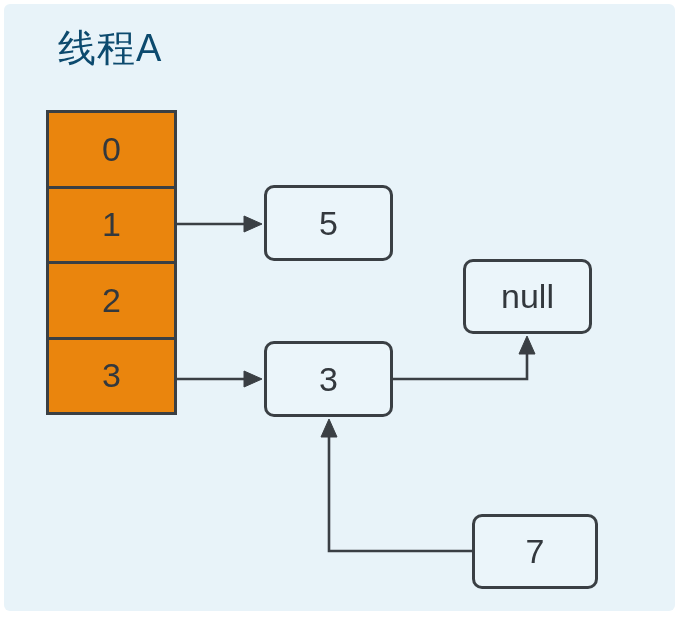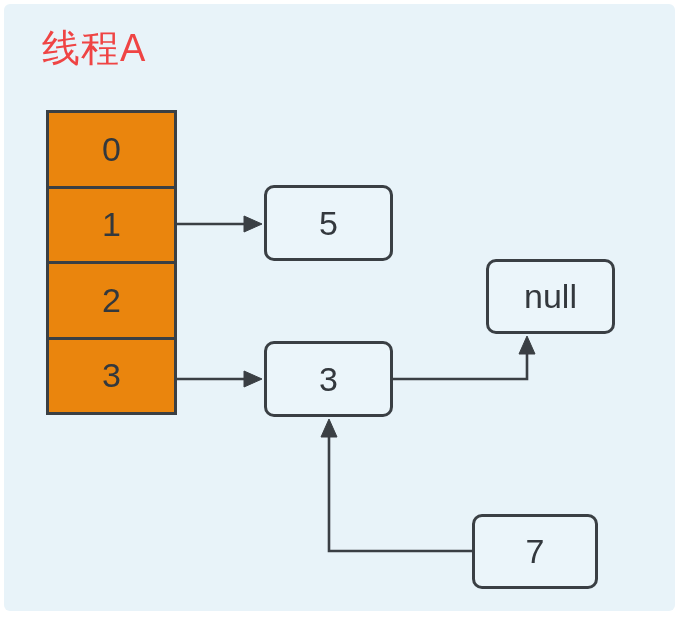--- a/index.html
+++ b/index.html
@@ -19,25 +19,25 @@
     position: absolute;
     left: 4px;
     top: 4px;
     width: 671px;
     height: 607px;
     background: #e8f3f9;
     border-radius: 6px;
   }
   .title {
     position: absolute;
-    left: 42px;
+    left: 58px;
     top: 26px;
     font-size: 38px;
     line-height: 44px;
-    color: #ef4444;
+    color: #0c4a6e;
     letter-spacing: 1px;
   }
   .bucket-array {
     position: absolute;
     left: 46px;
     top: 110px;
     width: 131px;
     height: 305px;
     box-sizing: border-box;
     border: 3px solid #3a3f44;
@@ -63,21 +63,21 @@
     border: 3px solid #3a3f44;
     border-radius: 10px;
     background: #ebf5fa;
     display: flex;
     align-items: center;
     justify-content: center;
     font-size: 34px;
     color: #33383d;
   }
   .node-5    { left: 264px; top: 185px; width: 129px; height: 76px; }
-  .node-null { left: 463px; top: 259px; width: 129px; height: 75px; margin-left: 23px; }
+  .node-null { left: 463px; top: 259px; width: 129px; height: 75px; }
   .node-3    { left: 264px; top: 341px; width: 129px; height: 76px; }
   .node-7    { left: 472px; top: 514px; width: 126px; height: 75px; }
   .edges {
     position: absolute;
     left: 0;
     top: 0;
     width: 680px;
     height: 618px;
     pointer-events: none;
   }

